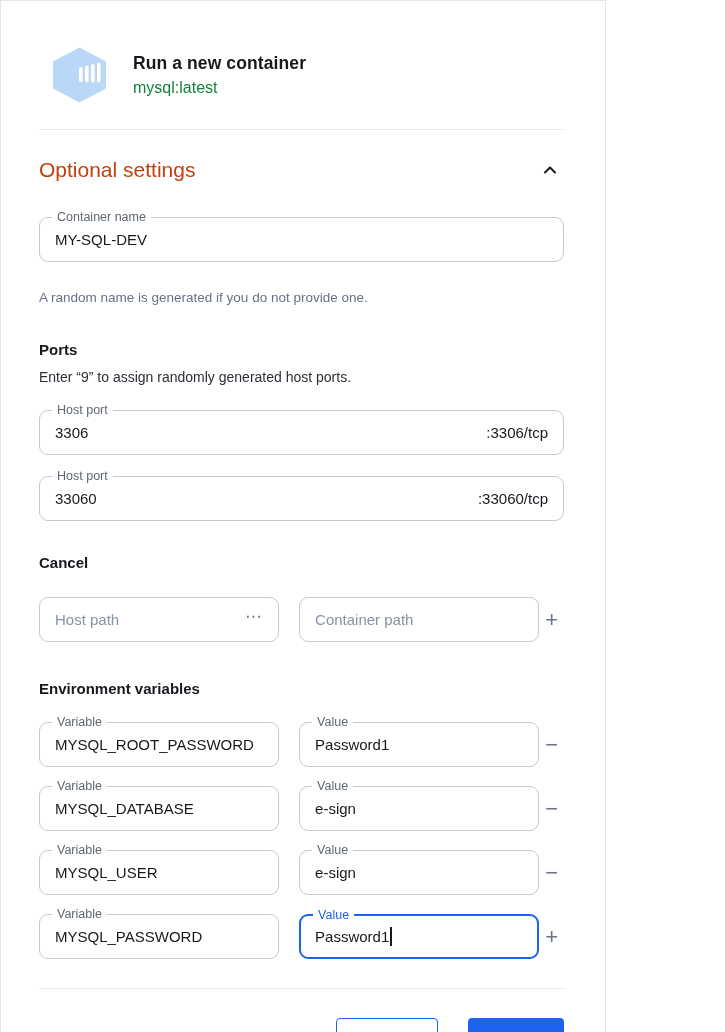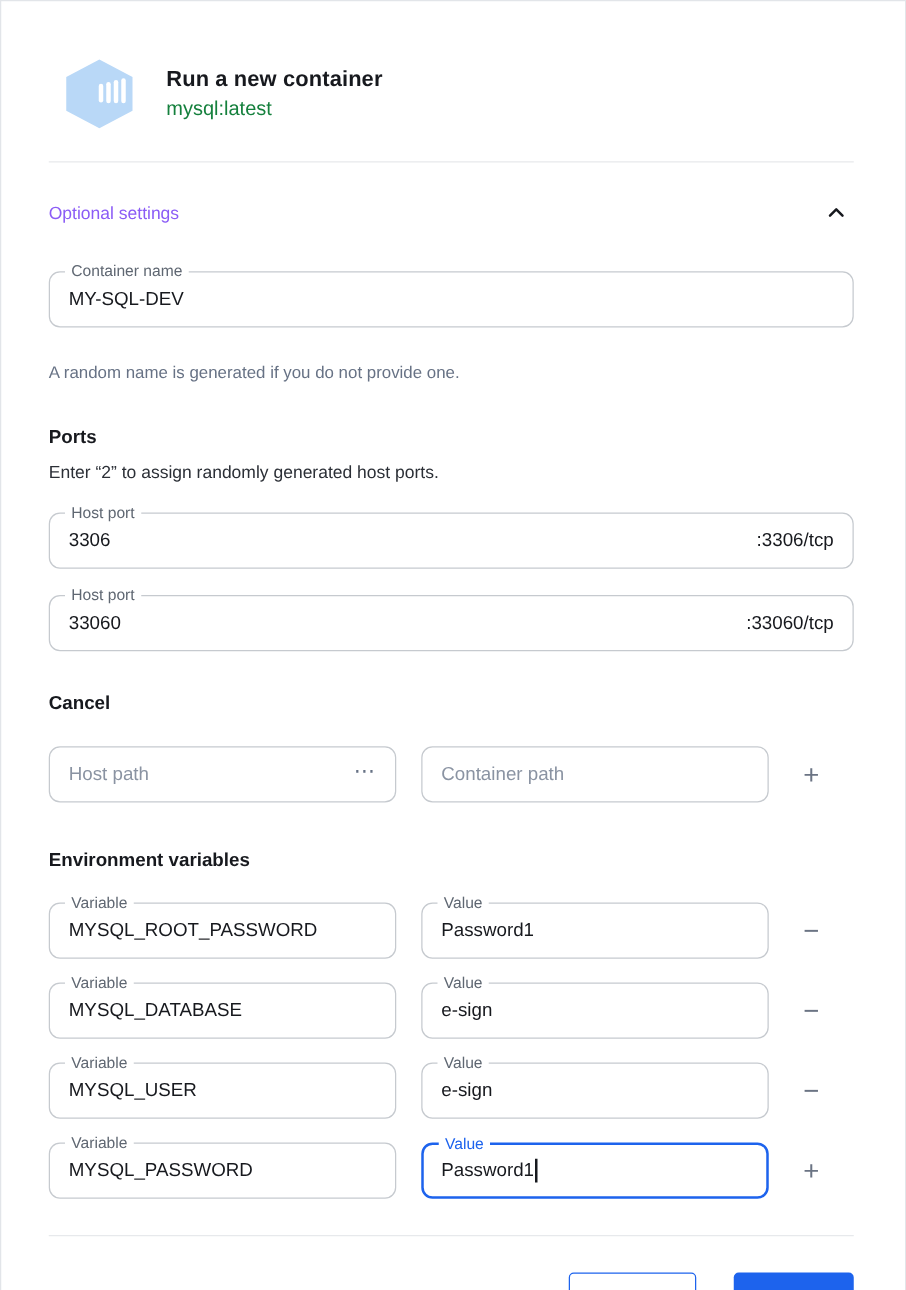--- a/index.html
+++ b/index.html
@@ -1,39 +1,39 @@
 <!DOCTYPE html>
 <html><head>
 <meta charset="utf-8">
 <style>
   * { margin:0; padding:0; box-sizing:border-box; }
   html,body { background:#fff; font-family:"Liberation Sans","DejaVu Sans",sans-serif; }
   .dialog {
     position:relative;
-    width:725px; height:1032px;
+    width:606px; height:1032px;
     background:#fff;
     border-top:1px solid #e2e5e9;
     border-left:1px solid #e2e5e9;
     border-right:1px solid #e2e5e9;
     overflow:hidden;
     color:#17191e;
   }
   .content { padding:0 41px 0 38px; }
 
   
   .header { display:flex; align-items:center; gap:23px; padding:45px 41px 0 48px; }
   .hdr-text { display:flex; flex-direction:column; gap:5px; }
   .hdr-title { font-size:17.5px; font-weight:700; color:#17191e; letter-spacing:.1px; }
   .hdr-sub { font-size:16px; color:#15803d; }
 
   .divider { height:1px; background:#e7e9ec; margin:25px 41px 0 38px; }
 
   
   .opt-row { display:flex; align-items:center; justify-content:space-between; margin-top:26px; }
-  .opt-title { font-size:14px; font-weight:400; color:#8b5cf6; }
+  .opt-title { font-size:21px; font-weight:400; color:#c2410c; }
   .chev-btn { background:none; border:none; cursor:pointer; padding:4px; display:flex; }
 
   
   .field {
     position:relative;
     height:45px;
     border:1px solid #c6cacf;
     border-radius:9px;
     display:flex; align-items:center;
     background:#fff;
@@ -133,21 +133,21 @@
       </button>
     </div>
 
     <div class="field mt-cn">
       <span class="notch-label">Container name</span>
       <input type="text" value="MY-SQL-DEV" style="">
     </div>
     <div class="helper">A random name is generated if you do not provide one.</div>
 
     <div class="section-title mt-ports">Ports</div>
-    <div class="hint">Enter “2” to assign randomly generated host ports.</div>
+    <div class="hint">Enter “9” to assign randomly generated host ports.</div>
 
     <div class="field mt-port1">
       <span class="notch-label">Host port</span>
       <input type="text" value="3306" style="">
       <span class="suffix">:3306/tcp</span>
     </div>
 
     <div class="field mt-port2">
       <span class="notch-label">Host port</span>
       <input type="text" value="33060" style="">

